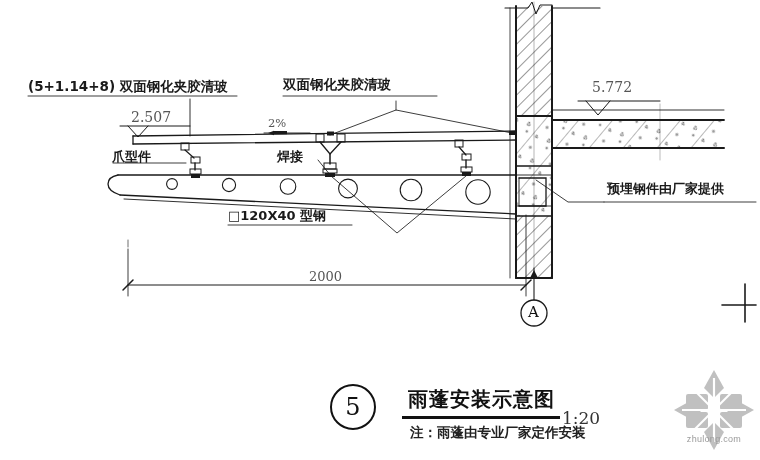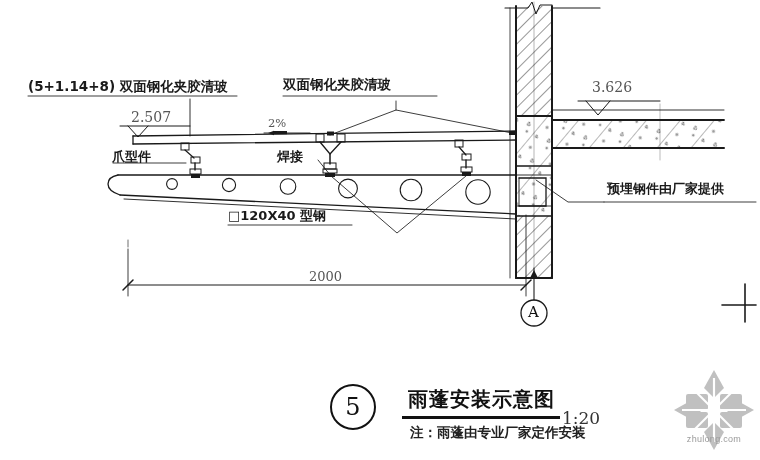--- a/index.html
+++ b/index.html
@@ -326,21 +326,21 @@
         <line x1="745" y1="284" x2="745" y2="322"></line>
       </g>
 
       <line x1="128" y1="240" x2="128" y2="247" stroke-width="0.8" opacity="0.8"></line>
     </g>
   </svg>
 
   <div class="lbl cn t-glass">(5+1.14+8) 双面钢化夹胶清玻</div>
   <div class="lbl cn t-sealant">双面钢化夹胶清玻</div>
   <div class="lbl num t-elev31">2.507</div>
-  <div class="lbl num t-elev42">3.626</div>
+  <div class="lbl num t-elev42">5.772</div>
   <div class="lbl num t-slope">2%</div>
   <div class="lbl cn t-claw">爪型件</div>
   <div class="lbl cn t-weld">焊接</div>
   <div class="lbl cn t-steel">□120X40 型钢</div>
   <div class="lbl cn t-embed">预埋钢件由厂家提供</div>
   <div class="lbl num t-dim">2000</div>
 
   <div class="lbl num" style="left:528px; top:305px; font-size:15px; color:#111;">A</div>
 
   <div id="title-block">

